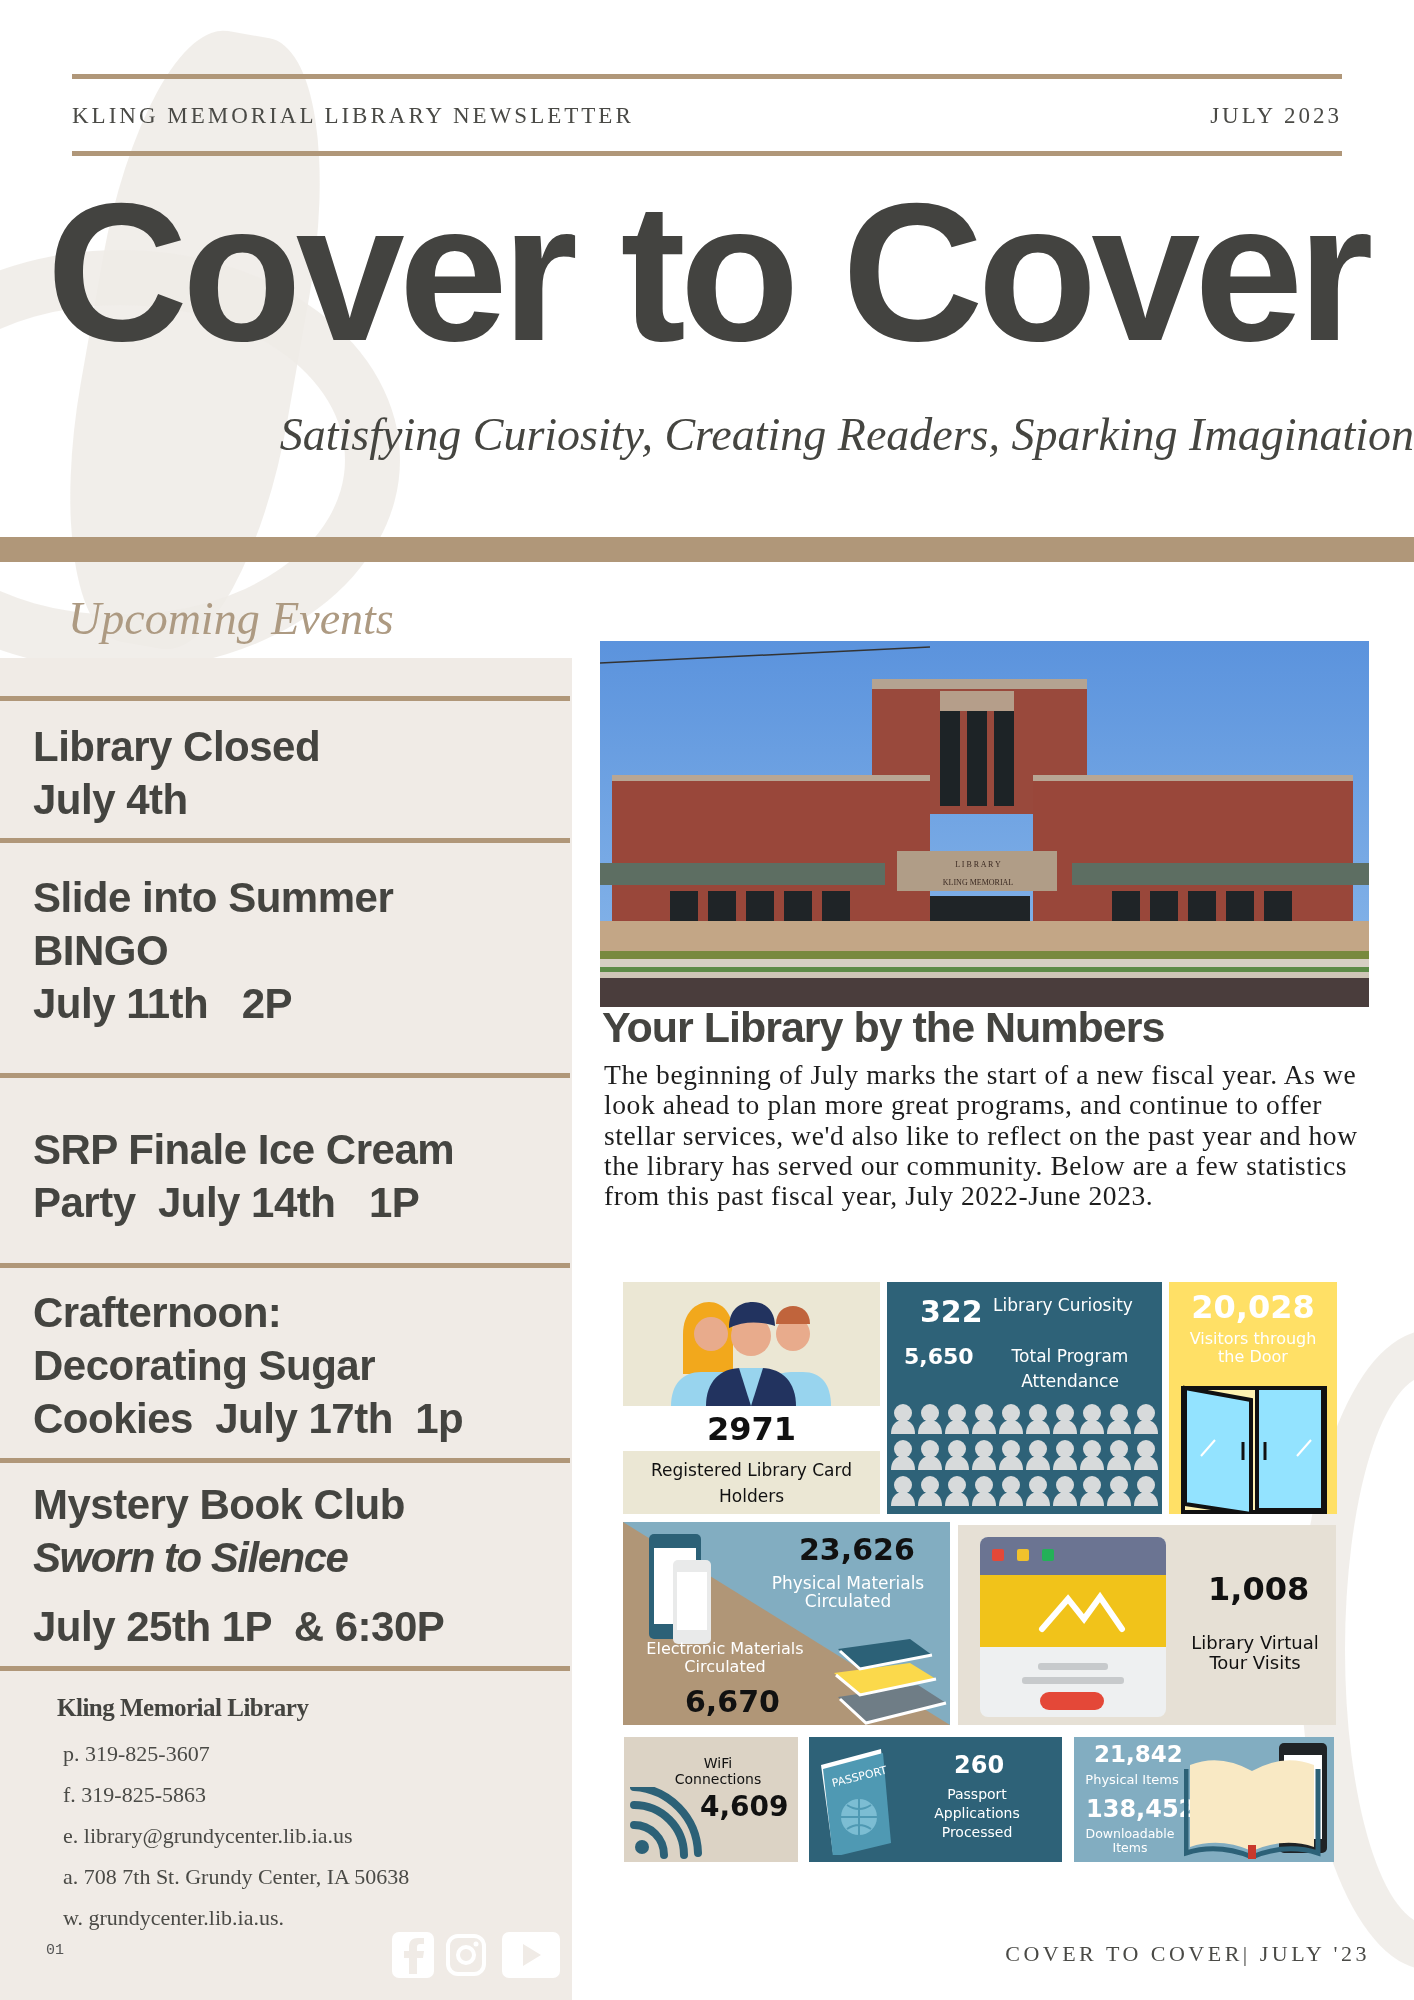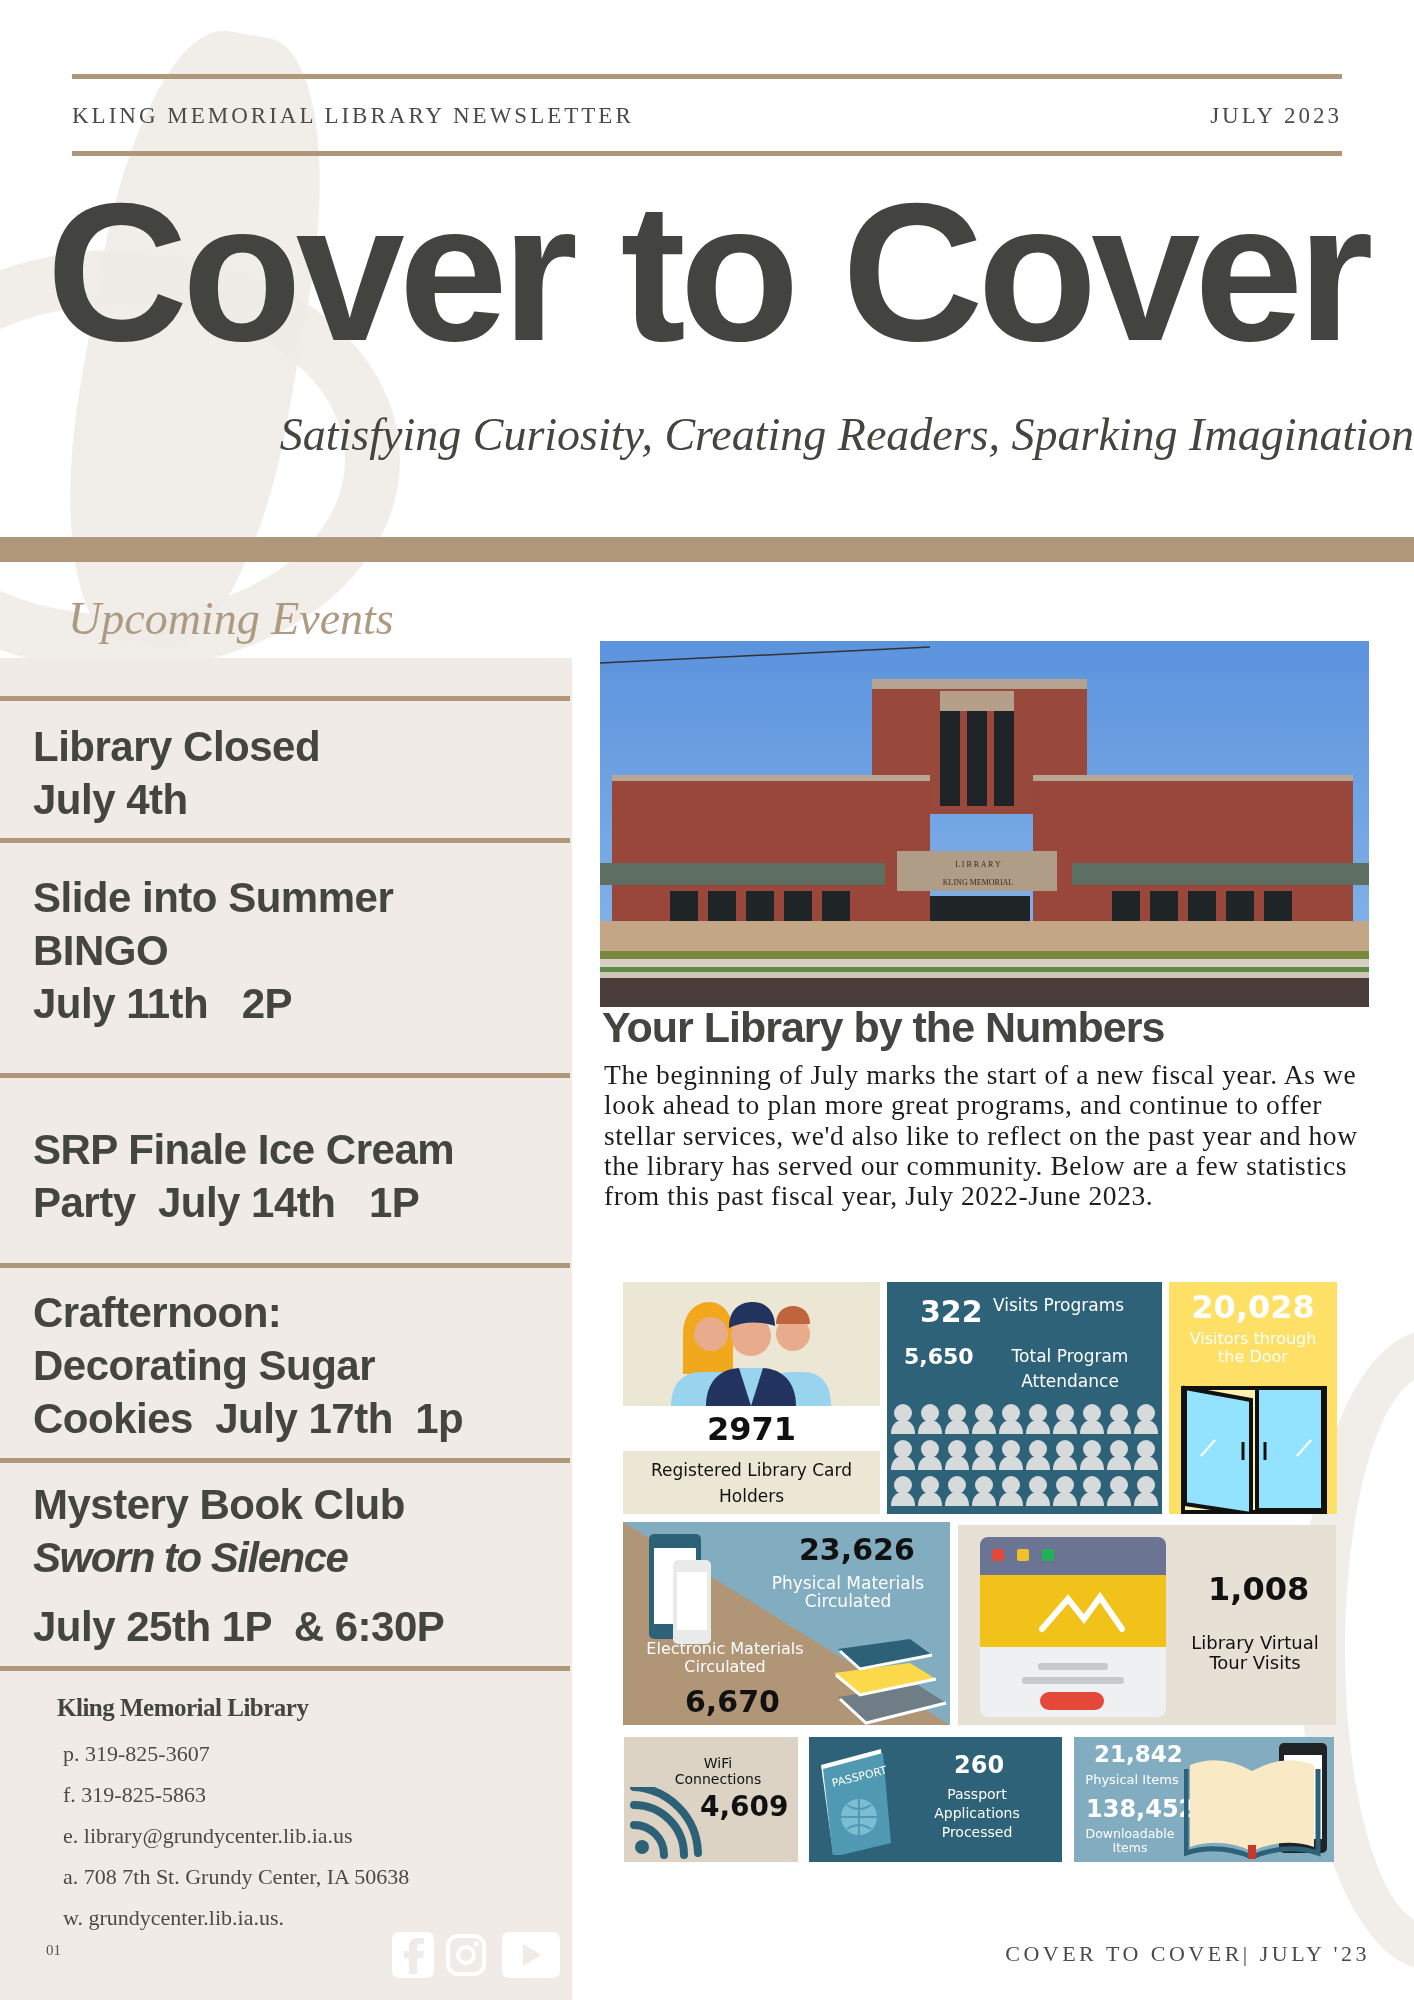--- a/index.html
+++ b/index.html
@@ -21,21 +21,21 @@
 
   .events-head { position: absolute; top: 592px; left: 68px; font-family: "Liberation Serif", serif; font-style: italic;
     font-size: 46px; color: #ad9a82; }
 
   .events { position: absolute; top: 658px; left: 0; width: 572px; height: 1342px; background: #f0ebe6; }
   .ev-rule { position: absolute; left: 0; width: 570px; height: 5px; background: #b09779; }
   .ev { position: absolute; left: 33px; font-weight: bold; font-size: 42px; line-height: 53px; color: #444440; letter-spacing: -0.5px; }
 
   .contact-title { position: absolute; top: 1694px; left: 57px; font-weight: bold; font-size: 25px; color: #444440; letter-spacing: -0.5px; font-family: Liberation Serif, serif; }
   .contact-line { position: absolute; left: 63px; font-family: "Liberation Serif", serif; font-size: 22px; color: #4a4a46; }
-  .page-num { position: absolute; top: 1942px; left: 46px; font-family: Liberation Serif, serif; font-size: 15px; color: #555; }
+  .page-num { position: absolute; top: 1942px; left: 46px; font-family: Liberation Mono, monospace; font-size: 15px; color: #555; }
   .social { position: absolute; top: 1932px; width: 44px; height: 46px; background: #ffffff; border-radius: 7px; display: flex; align-items: center; justify-content: center; }
 
   .photo { position: absolute; top: 625px; left: 600px; width: 769px; height: 366px; overflow: hidden; background: #6fa0df; margin-top: 16px; }
 
   .numbers-title { position: absolute; top: 1003px; left: 602px; font-weight: bold; font-size: 43px; color: #444440; letter-spacing: -1px; }
   .numbers-body { position: absolute; top: 1060px; left: 604px; width: 760px; font-family: "Liberation Serif", serif;
     font-size: 27.5px; line-height: 30.3px; color: #1e1e1e; letter-spacing: 0.6px; }
 
   .tile { position: absolute; overflow: hidden; }
   .stat { position: absolute; font-family: "DejaVu Sans", sans-serif; font-weight: bold; }
@@ -183,21 +183,21 @@
     <circle cx="80" cy="42" r="20" fill="#e8ab8c"></circle>
     <path d="M58 34c0-18 10-26 24-26s22 10 22 24c-12-4-30-6-46 2z" fill="#22335f"></path>
   </svg>
   <div style="position:absolute;left:0;top:124px;width:257px;height:45px;background:#ffffff;"></div>
   <div class="stat" style="left:0;top:128px;width:257px;text-align:center;font-size:32px;color:#111;">2971</div>
   <div class="lbl" style="left:12px;top:175px;width:233px;font-size:17px;line-height:26px;color:#111;">Registered Library Card Holders</div>
 </div>
 
 <div class="tile" style="top:1282px;left:887px;width:275px;height:232px;background:#2e6278;">
   <div class="stat" style="left:33px;top:12px;font-size:30px;color:#fff;">322</div>
-  <div class="lbl" style="left:106px;top:14px;font-size:17px;color:#fff;white-space:nowrap;">Visits Programs</div>
+  <div class="lbl" style="left:106px;top:14px;font-size:17px;color:#fff;white-space:nowrap;">Library Curiosity</div>
   <div class="stat" style="left:17px;top:62px;font-size:22px;color:#fff;">5,650</div>
   <div class="lbl" style="left:118px;top:62px;width:130px;font-size:17px;line-height:25px;color:#fff;">Total Program Attendance</div>
   <svg style="position:absolute;left:4px;top:122px;" width="270" height="110" viewBox="0 0 270 110">
     <defs>
         <g id="p">
           <circle cx="12" cy="9" r="9" fill="#d7dadb"></circle>
           <path d="M0 30c0-9 5-14 12-14s12 5 12 14z" fill="#d7dadb"></path>
         </g>
       </defs>
     <g>

